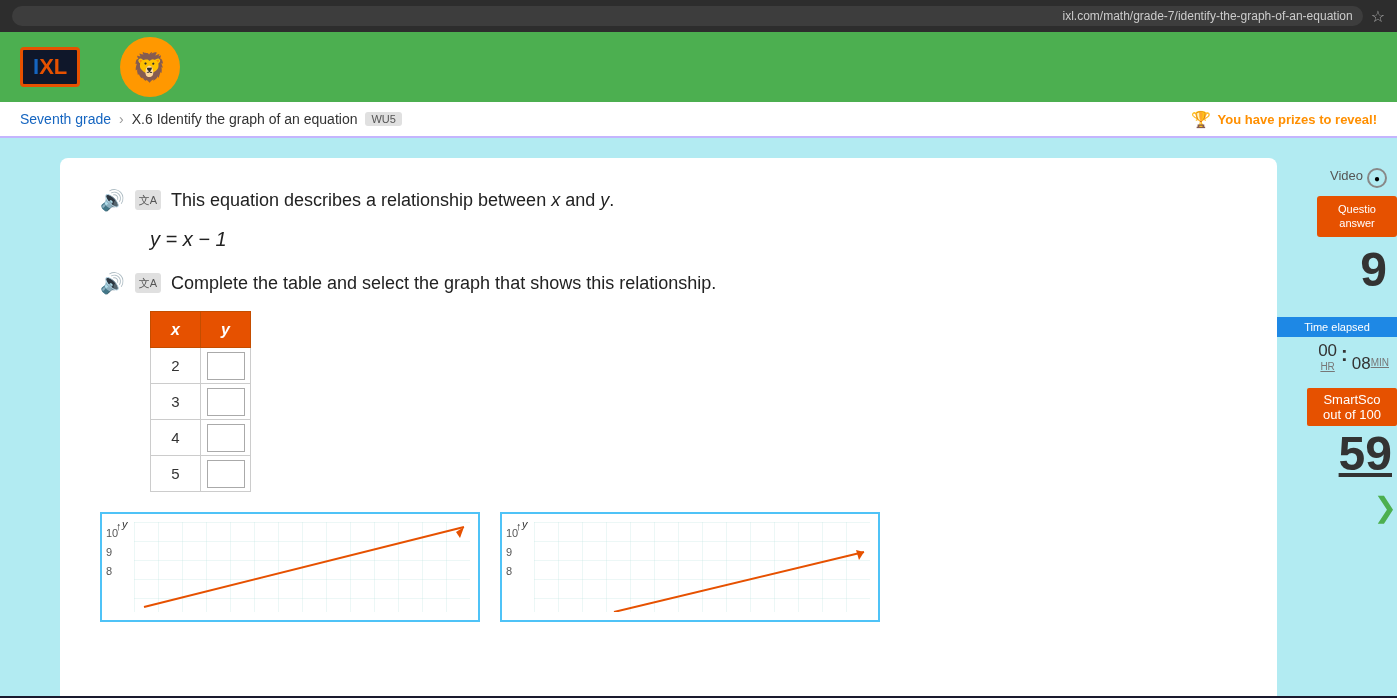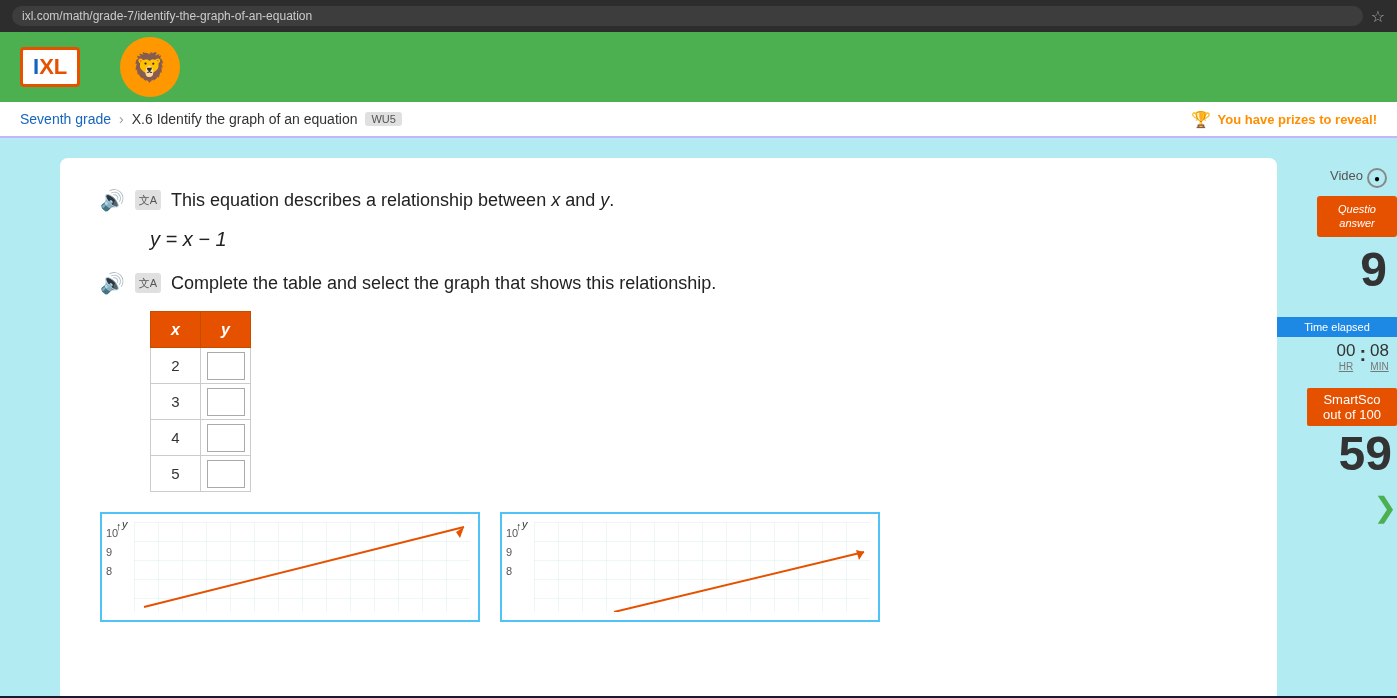--- a/index.html
+++ b/index.html
@@ -20,39 +20,39 @@
       padding: 0 12px;
       gap: 8px;
     }
     .browser-url {
       background: #3d3d3d;
       color: #ccc;
       font-size: 12px;
       flex: 1;
       padding: 3px 10px;
       border-radius: 12px;
-      text-align: left;
+      text-align: right;
     }
     .star-icon {
       color: #aaa;
       font-size: 16px;
       margin-left: auto;
     }
 
     
     .ixl-nav {
       background: #4caf50;
       height: 70px;
       display: flex;
       align-items: center;
       padding: 0 20px;
       gap: 0;
     }
     .ixl-logo {
-      background: #ffffff;
+      background: #0f172a;
       color: #e65100;
       font-weight: 900;
       font-size: 22px;
       padding: 4px 10px;
       border-radius: 4px;
       margin-right: 30px;
       border: 3px solid #e65100;
     }
     .ixl-logo span {
       color: #1565c0;
@@ -161,21 +161,20 @@
     .question-answered-btn {
       background: #e65100;
       color: #fff;
       border: none;
       padding: 6px 10px;
       font-size: 12px;
       cursor: pointer;
       border-radius: 3px;
       text-align: center;
       line-height: 1.3;
-      font-style: italic;
     }
     .question-number {
       font-size: 48px;
       font-weight: bold;
       color: #333;
       text-align: right;
       padding-right: 10px;
       margin-top: 5px;
     }
     .time-elapsed-label {
@@ -213,20 +212,21 @@
       cursor: pointer;
       margin-top: 10px;
       border-radius: 2px;
     }
     .score-number {
       font-size: 48px;
       font-weight: bold;
       color: #333;
       text-align: center;
       padding-right: 5px;
+      text-decoration: underline;
     }
     .arrow-right {
       font-size: 28px;
       color: #4caf50;
       margin-top: 10px;
       padding-right: 0;
     }
 
     
     .instruction-row {
@@ -449,21 +449,21 @@
     <div class="time-elapsed-label" style="margin-right:0;width:100%;text-align:center;padding-right:8px;">
       <span>Time
 elapsed</span>
     </div>
     <div class="timer-display">
       <div style="display:flex;flex-direction:column;align-items:center;">
         <span class="timer-num">00</span>
         <span class="timer-unit">HR</span>
       </div>
       <span style="font-size:20px;font-weight:bold;color:#333;align-self:flex-start;margin-top:2px;">:</span>
-      <div style="display:flex;flex-direction:column;align-items:center;">
+      <div style="display:flex;flex-direction:row;align-items:center;">
         <span class="timer-num">08</span>
         <span class="timer-unit">MIN</span>
       </div>
     </div>
     <button class="smartscore-btn" style="width:90px;font-size:13px;">
       <span>SmartSco<br>out of 100</span>
     </button>
     <div class="score-number">59</div>
     <span class="arrow-right" style="padding-right:0;margin-right:0;">❯</span>
   </div>

